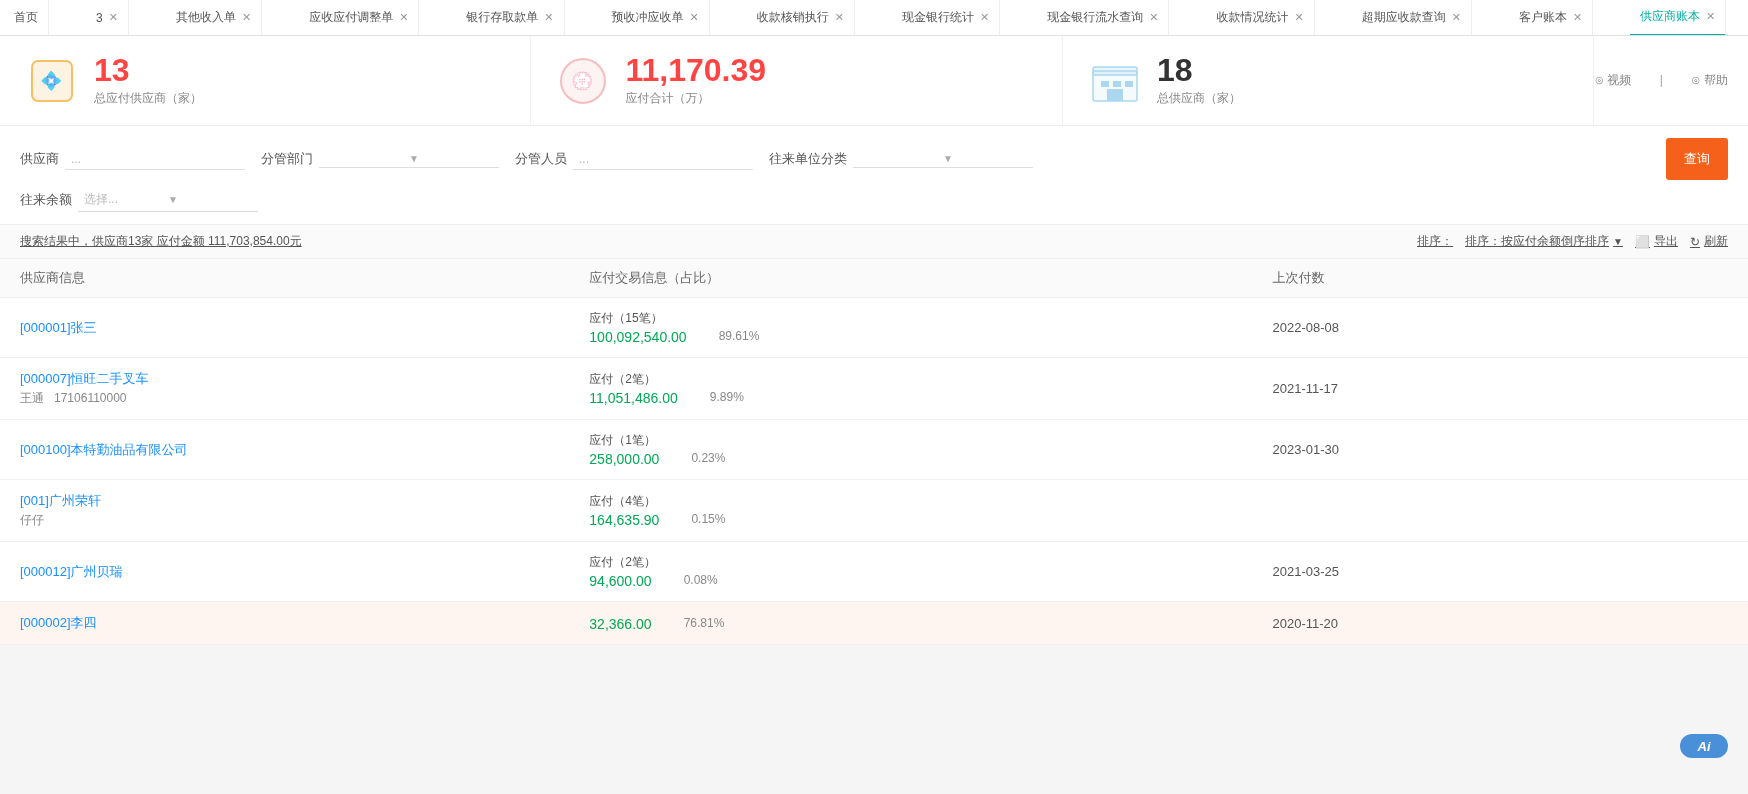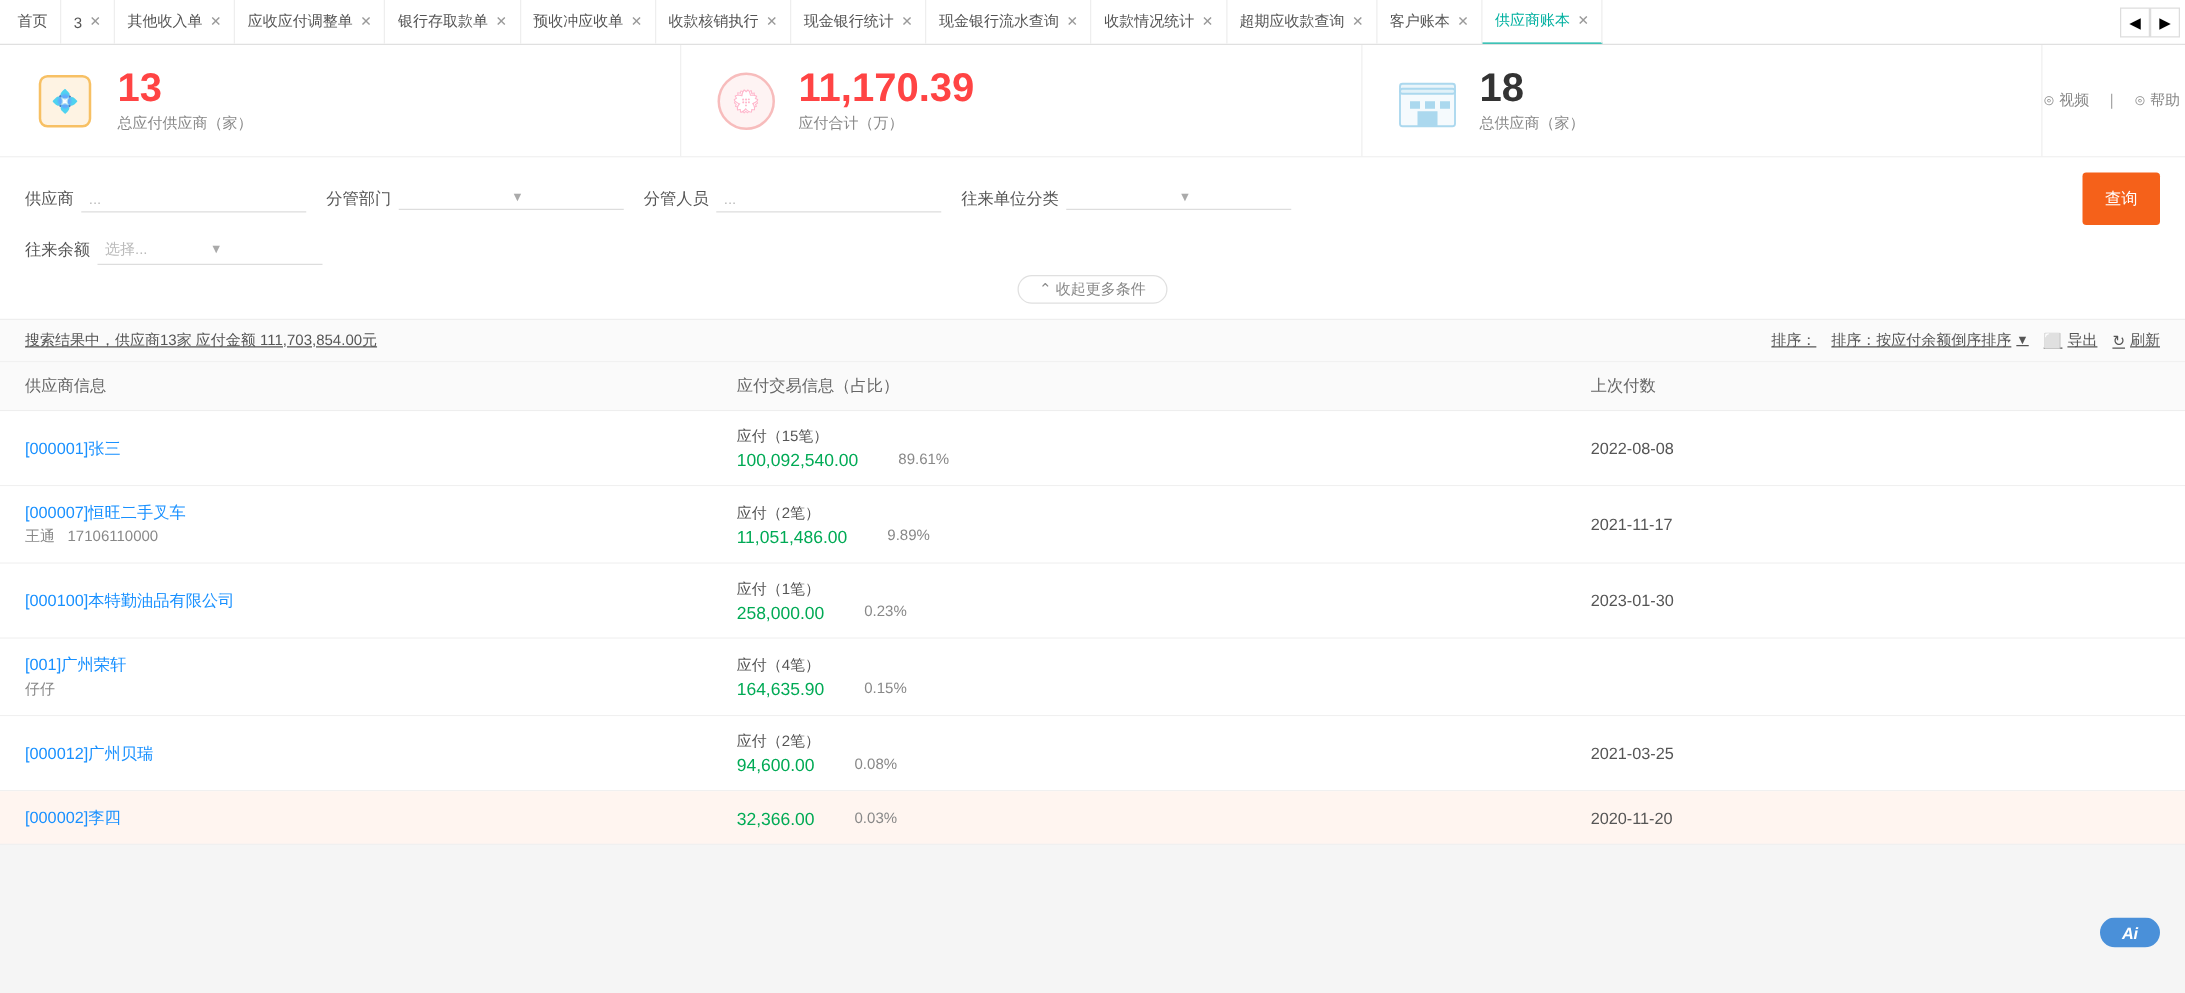--- a/index.html
+++ b/index.html
@@ -7,20 +7,21 @@
 
     
     .top-nav {
       display: flex;
       align-items: center;
       background: #fff;
       border-bottom: 1px solid #e0e0e0;
       height: 36px;
       overflow: hidden;
       padding: 0 4px;
+      gap: 37px;
     }
     .nav-tab {
       display: flex;
       align-items: center;
       padding: 0 10px;
       height: 36px;
       font-size: 12px;
       color: #555;
       white-space: nowrap;
       cursor: pointer;
@@ -64,22 +65,22 @@
       font-weight: bold;
       color: #ff4444;
       line-height: 1;
     }
     .stat-text .big-number.dark { color: #333; }
     .stat-text .label { font-size: 12px; color: #888; margin-top: 4px; }
     .stat-actions {
       margin-left: auto;
       display: flex;
       align-items: center;
-      padding-right: 4px;
-      gap: 12px;
+      padding-right: 20px;
+      gap: 24px;
       font-size: 12px;
       color: #888;
     }
     .stat-actions span { cursor: pointer; }
 
     
     .filter-area {
       background: #fff;
       padding: 12px 20px;
       border-bottom: 1px solid #eee;
@@ -386,23 +387,20 @@
     </div>
     <div class="filter-row">
       <div class="filter-item">
         <label>往来余额</label>
         <div class="filter-select-wrapper">
           <span style="color:#bbb;font-size:12px">选择...</span>
           <span class="arrow">▼</span>
         </div>
       </div>
     </div>
-    <div class="collapse-btn">
-      <button>⌃ 收起更多条件</button>
-    </div>
   </div>
 
   <div class="results-bar">
     <span>搜索结果中，供应商13家   应付金额 111,703,854.00元</span>
     <div class="sort-info">
       <span>排序：</span>
       <div class="sort-select">
         <span>排序：按应付余额倒序排序</span>
         <span class="arrow">▼</span>
       </div>
@@ -511,21 +509,21 @@
       </div>
     </div>
 
     <div class="table-row highlighted">
       <div class="col-supplier">
         <div class="supplier-name">[000002]李四</div>
       </div>
       <div class="col-transaction">
         <div class="transaction-row">
           <div class="transaction-amount">32,366.00</div>
-          <div class="transaction-pct">0.03%</div>
+          <div class="transaction-pct">76.81%</div>
         </div>
       </div>
       <div class="col-lastpay">
         <div class="last-pay">2020-11-20</div>
       </div>
     </div>
 
   </div>
 
   <div style="position:fixed;bottom:36px;right:20px;width:48px;height:24px;background:#4a90d9;border-radius:12px;display:flex;align-items:center;justify-content:center;color:#fff;font-size:13px;font-style:italic;font-weight:bold;cursor:pointer;z-index:999;">

